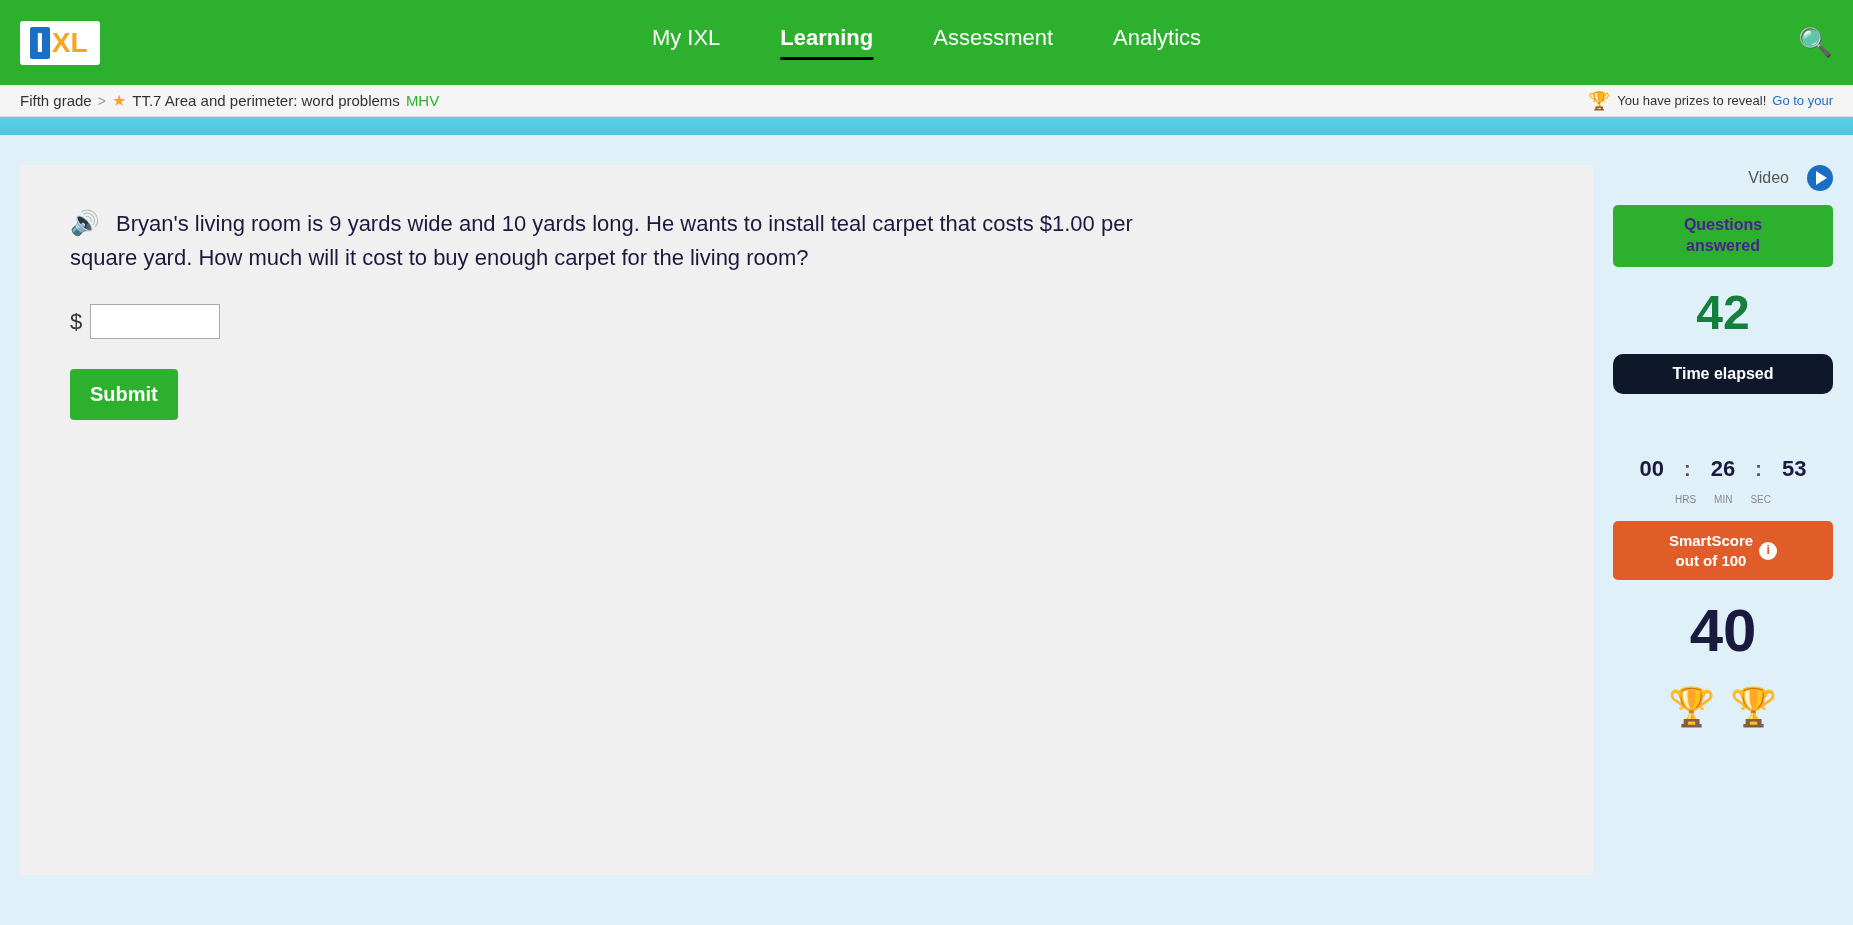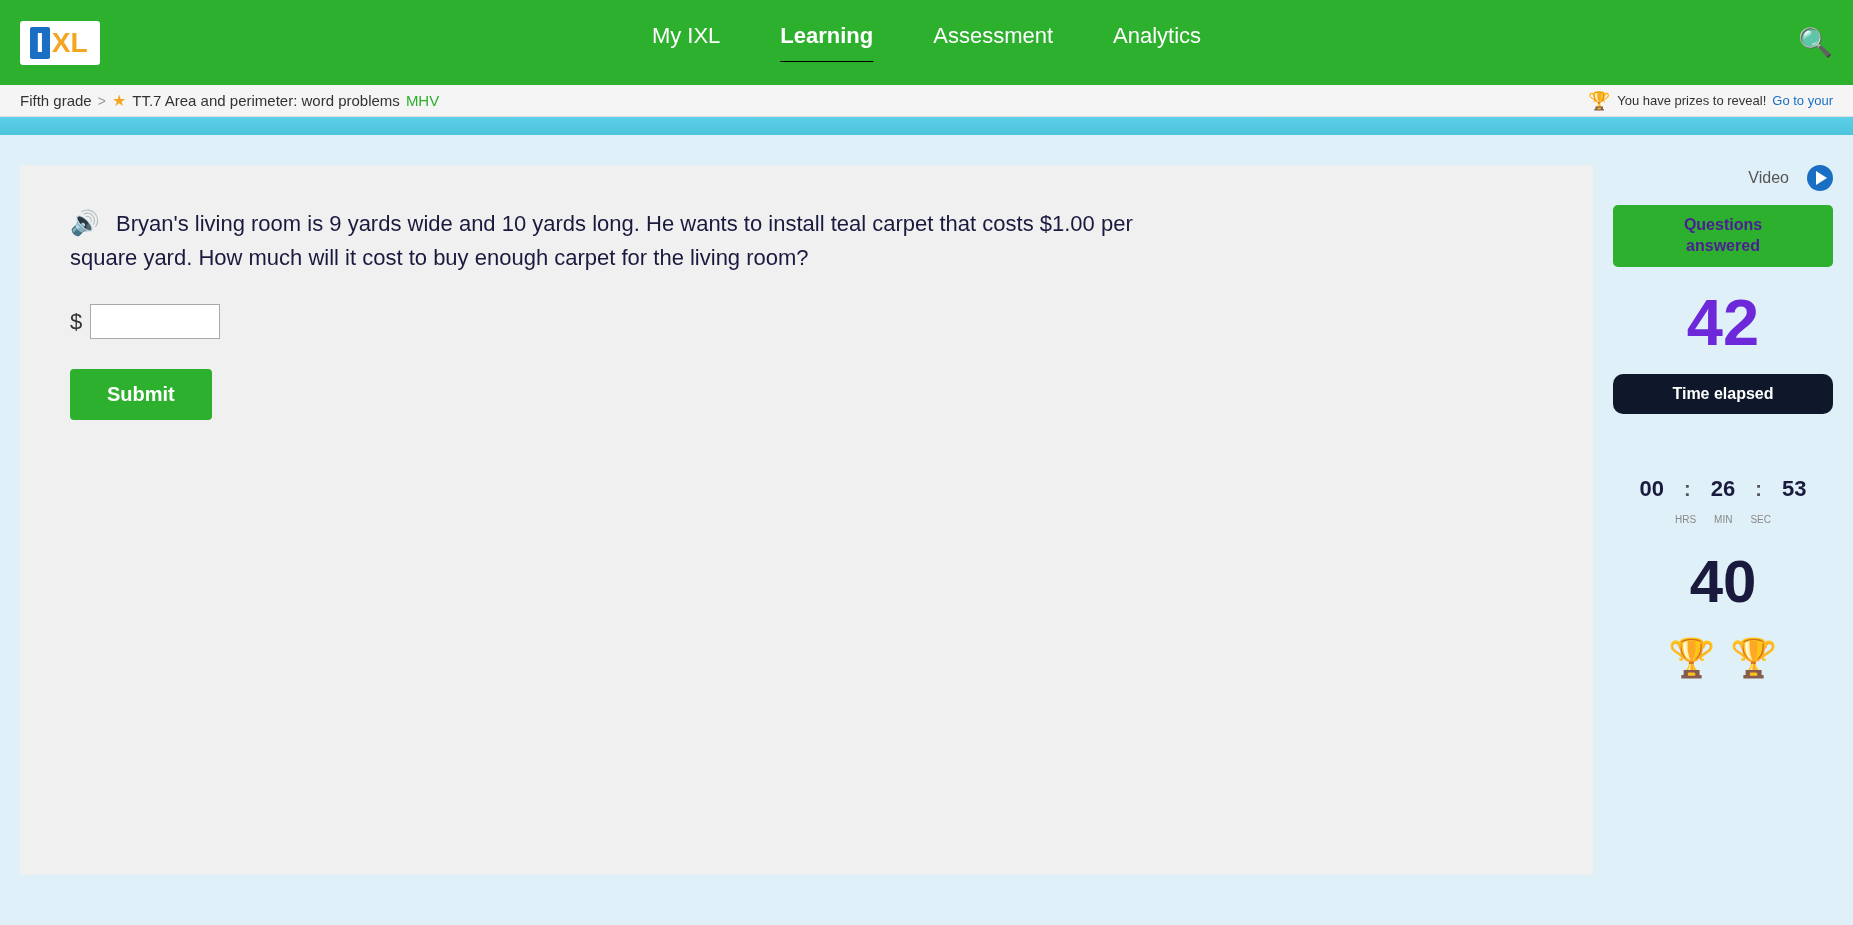--- a/index.html
+++ b/index.html
@@ -46,22 +46,22 @@
     }
     .nav-link {
       color: #fff;
       font-size: 22px;
       text-decoration: none;
       font-weight: 400;
       cursor: pointer;
     }
     .nav-link.active {
       font-weight: 700;
-      border-bottom: 1px solid #000000;
-      padding-bottom: 12px;
+      border-bottom: 3px solid #000000;
+      padding-bottom: 6px;
     }
     .nav-search {
       position: absolute;
       right: 20px;
       color: #fff;
       font-size: 28px;
       cursor: pointer;
     }
 
     
@@ -161,21 +161,21 @@
       font-size: 18px;
       width: 130px;
       outline: none;
       background: #fff;
     }
 
     .submit-btn {
       background: #2db02d;
       color: #fff;
       border: none;
-      padding: 14px 37px;
+      padding: 14px 20px;
       font-size: 20px;
       font-weight: bold;
       border-radius: 4px;
       cursor: pointer;
     }
 
     
     .right-sidebar {
       width: 220px;
       display: flex;
@@ -219,23 +219,23 @@
       color: #4c1d95;
       padding: 10px 14px;
       border-radius: 5px;
       text-align: center;
       font-size: 16px;
       font-weight: bold;
       line-height: 1.3;
     }
 
     .questions-count {
-      font-size: 65px;
-      font-weight: bold;
-      color: #6d28d9;
+      font-size: 48px;
+      font-weight: bold;
+      color: #15803d;
       text-align: center;
       padding: 8px 0 4px 0;
     }
 
     .time-elapsed-box {
       background: #0f172a;
       color: #fff;
       padding: 10px 14px;
       border-radius: 10px;
       text-align: center;
@@ -396,20 +396,27 @@
       <span class="timer-num">26</span>
       <span class="timer-sep">:</span>
       <span class="timer-num">53</span>
     </div>
     <div class="timer-labels">
       <span>HRS</span>
       <span>MIN</span>
       <span>SEC</span>
     </div>
 
+    <div class="smart-score-box">
+      <span>
+        <span>SmartScore</span><br>
+        <span>out of 100</span>
+      </span>
+      <div class="info-circle">i</div>
+    </div>
 
     <div class="smart-score-value">40</div>
 
     <div class="trophies-row">
       <span class="trophy-bronze">🏆</span>
       <span class="trophy-blue">🏆</span>
     </div>
 
   </div>
 </div>

